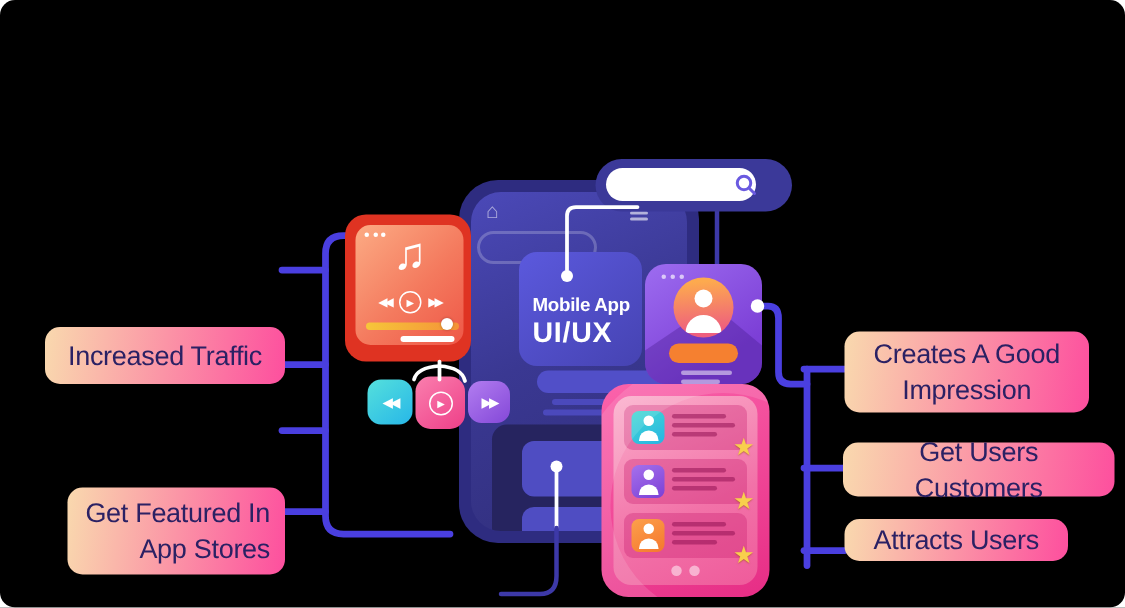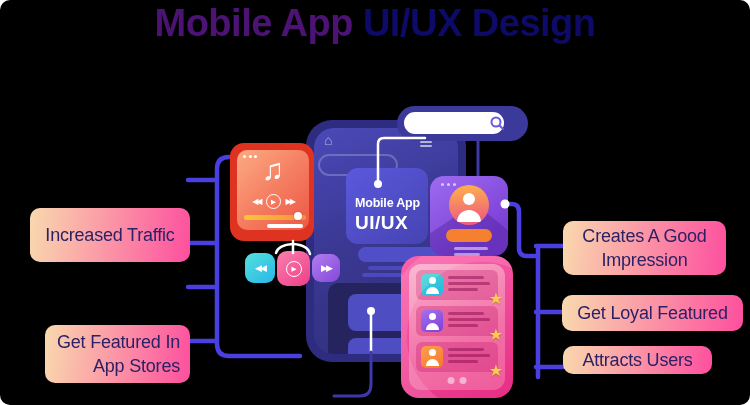--- a/index.html
+++ b/index.html
@@ -11,21 +11,21 @@
   .t2{font-size:38px;font-weight:700;color:#0d0a68;letter-spacing:-.5px;line-height:42px;}
   .t2 .accent{color:#4d1374;}
 
   
   .label-box{position:absolute;display:flex;flex-direction:column;justify-content:center;
     background:linear-gradient(97deg,#f9d9ae 0%,#fd4f9e 100%);border-radius:10px;
     color:#2b2164;font-size:18px;line-height:24px;white-space:pre-line;
     padding:0 10px;box-sizing:border-box;z-index:5;letter-spacing:-.2px;}
   .ta-r{text-align:right}.ta-c{text-align:center}.ta-l{text-align:center}
   #lb1{left:14px;top:146px;width:176px;height:62px}
-  #lb2{left:30px;top:208px;width:160px;height:54px}
+  #lb2{left:30px;top:218px;width:160px;height:38px}
   #lb3{left:50px;top:269px;width:140px;height:35px}
   #lb4{left:45px;top:325px;width:145px;height:58px}
   #rb1{left:563px;top:221px;width:163px;height:54px}
   #rb2{left:562px;top:295px;width:181px;height:36px}
   #rb3{left:563px;top:346px;width:149px;height:28px}
 
   
   svg.layer{position:absolute;left:0;top:0;pointer-events:none;}
   #svg-bottom{z-index:1}
   #svg-top{z-index:7}
@@ -128,30 +128,29 @@
       <path d="M536,246 H563"></path>
       <path d="M536,312 H562"></path>
       <path d="M536,367 H563"></path>
     </g>
     <g stroke="#3d39a8" stroke-width="3" fill="none" stroke-linecap="round">
       <path d="M478,141 V178 Q478,186 486,186"></path>
     </g>
   </svg>
 
   <div class="title">
-    <div class="t2"><span class="accent">Mobile App</span><span> UI/UX Design</span></div>
   </div>
 
   <div id="lb2" class="label-box ta-c">Increased Traffic</div>
   <div id="lb4" class="label-box ta-r">Get Featured In
 App Stores</div>
 
   <div id="rb1" class="label-box ta-l">Creates A Good
 Impression</div>
-  <div id="rb2" class="label-box ta-c">Get Loyal Featured</div>
+  <div id="rb2" class="label-box ta-c">Get Users Customers</div>
   <div id="rb3" class="label-box ta-c">Attracts Users</div>
 
   <div id="phone">
     <div id="screen">
       <span class="home">⌂</span>
       <span class="hamburger">
           <i></i>
           <i></i>
           <i></i>
         </span>

